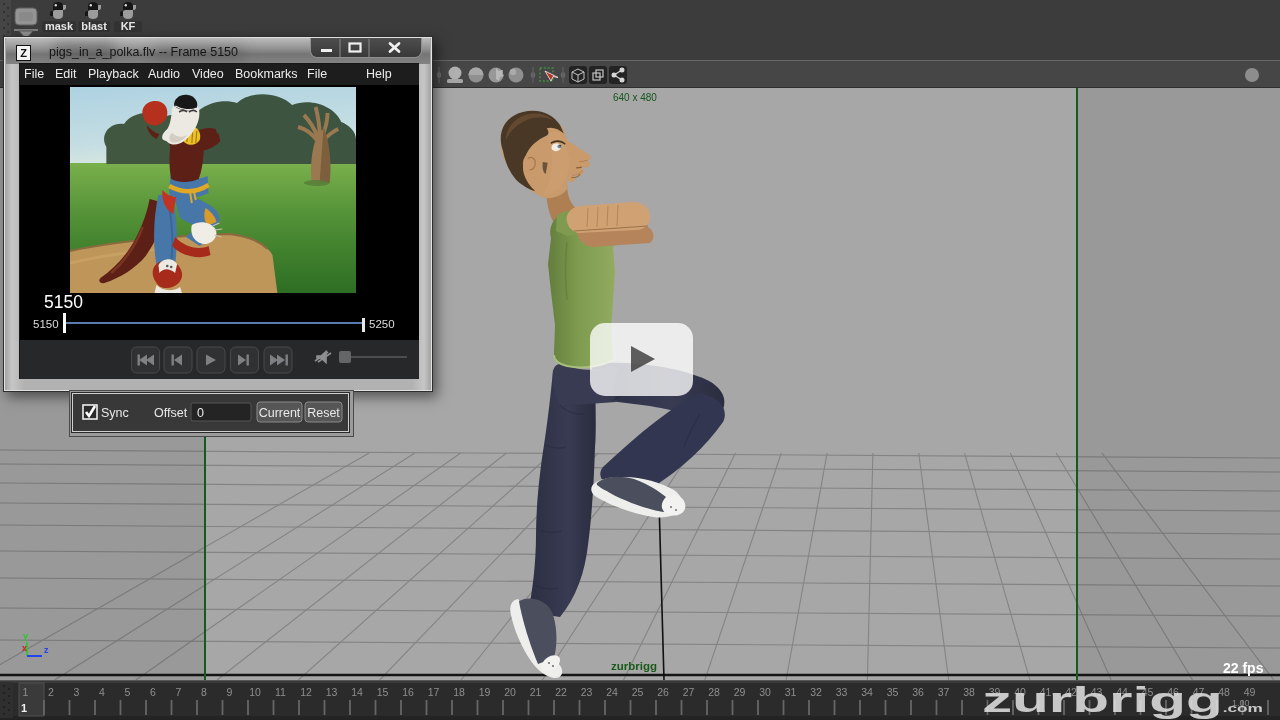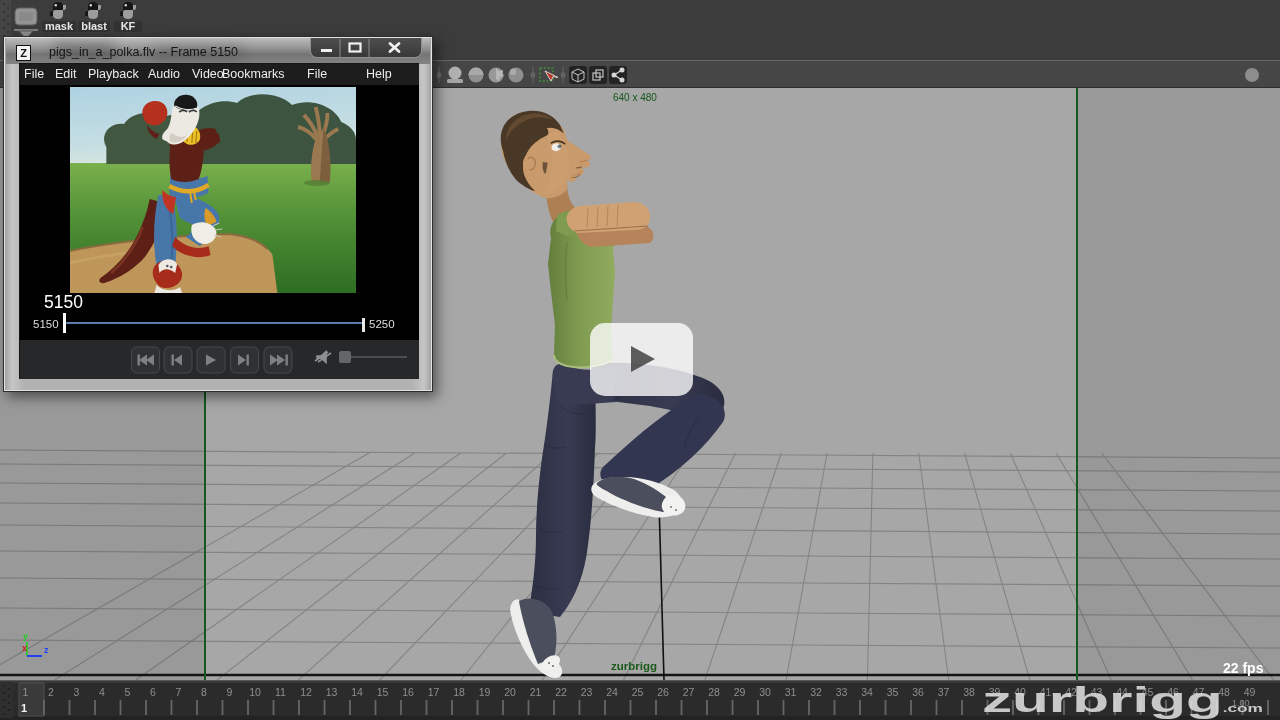--- a/index.html
+++ b/index.html
@@ -396,21 +396,21 @@
     </svg>
 
     <div class="abs" style="left:15px;top:26px;width:400px;height:316px;background:#161616;"></div>
 
     <div class="abs" style="left:16px;top:27px;width:399px;height:21px;background:#1d1d1d;color:#ececec;font-size:12.5px;">
       <span class="abs" style="left:4px;top:3px;">File</span>
       <span class="abs" style="left:35px;top:3px;">Edit</span>
       <span class="abs" style="left:68px;top:3px;">Playback</span>
       <span class="abs" style="left:128px;top:3px;">Audio</span>
       <span class="abs" style="left:172px;top:3px;">Video</span>
-      <span class="abs" style="left:202px;top:3px;">Bookmarks</span>
+      <span class="abs" style="left:215px;top:3px;">Bookmarks</span>
       <span class="abs" style="left:287px;top:3px;">File</span>
       <span class="abs" style="left:327px;top:3px;margin-left:19px;">Help</span>
     </div>
 
     <div class="abs" style="left:16px;top:48px;width:399px;height:255px;background:#000;"></div>
 
     <svg class="abs" style="left:66px;top:50px;" width="286" height="206" viewBox="0 0 291 206" preserveAspectRatio="none">
       <defs>
         <linearGradient id="skyg" x1="0" x2="0.3" y1="0" y2="1">
           <stop offset="0" stop-color="#aed2e2"></stop>
@@ -540,14 +540,29 @@
       <g stroke="#8d8f91" stroke-width="1.6" fill="#8d8f91">
         <path d="M297,16 L301,16 L306,11.5 L306,22.5 L301,18 L297,18 Z"></path>
         <line x1="295" y1="21" x2="308" y2="12"></line>
         <line x1="298" y1="22" x2="311" y2="13"></line>
       </g>
       <rect x="319" y="11" width="12" height="12" rx="2" fill="#646668"></rect>
       <rect x="331" y="16" width="56" height="2" fill="#4a4c4e"></rect>
     </svg>
   </div>
 
+  <div class="abs" style="left:69px;top:390px;width:283px;height:45px;background:#9b9b9b;border:1px solid #4a4a4a;">
+    <div class="abs" style="left:2px;top:2px;width:275px;height:37px;background:#383838;border:1px solid #cfcfcf;outline:1px solid #2a2a2a;"></div>
+    <svg class="abs" style="left:0;top:0;" width="283" height="45">
+      <rect x="13" y="14" width="14" height="14" fill="#2a2a2a" stroke="#ededed" stroke-width="1.6"></rect>
+      <path d="M16,21 L19,25 L25,15" stroke="#ffffff" stroke-width="2.6" fill="none"></path>
+      <text x="31" y="26" fill="#e8e8e8" font-size="12.5">Sync</text>
+      <text x="84" y="26" fill="#e8e8e8" font-size="12.5">Offset</text>
+      <rect x="121" y="12" width="60" height="18" rx="2" fill="#242424" stroke="#555" stroke-width="1"></rect>
+      <text x="127" y="26" fill="#e8e8e8" font-size="12.5">0</text>
+      <rect x="187" y="11" width="45" height="20" rx="3" fill="#565656" stroke="#8a8a8a" stroke-width="1"></rect>
+      <text x="209.5" y="25.5" fill="#e8e8e8" font-size="12.5" text-anchor="middle">Current</text>
+      <rect x="235" y="11" width="37" height="20" rx="3" fill="#565656" stroke="#8a8a8a" stroke-width="1"></rect>
+      <text x="253.5" y="25.5" fill="#e8e8e8" font-size="12.5" text-anchor="middle">Reset</text>
+    </svg>
+  </div>
 
 </div>
 
 </body></html>

